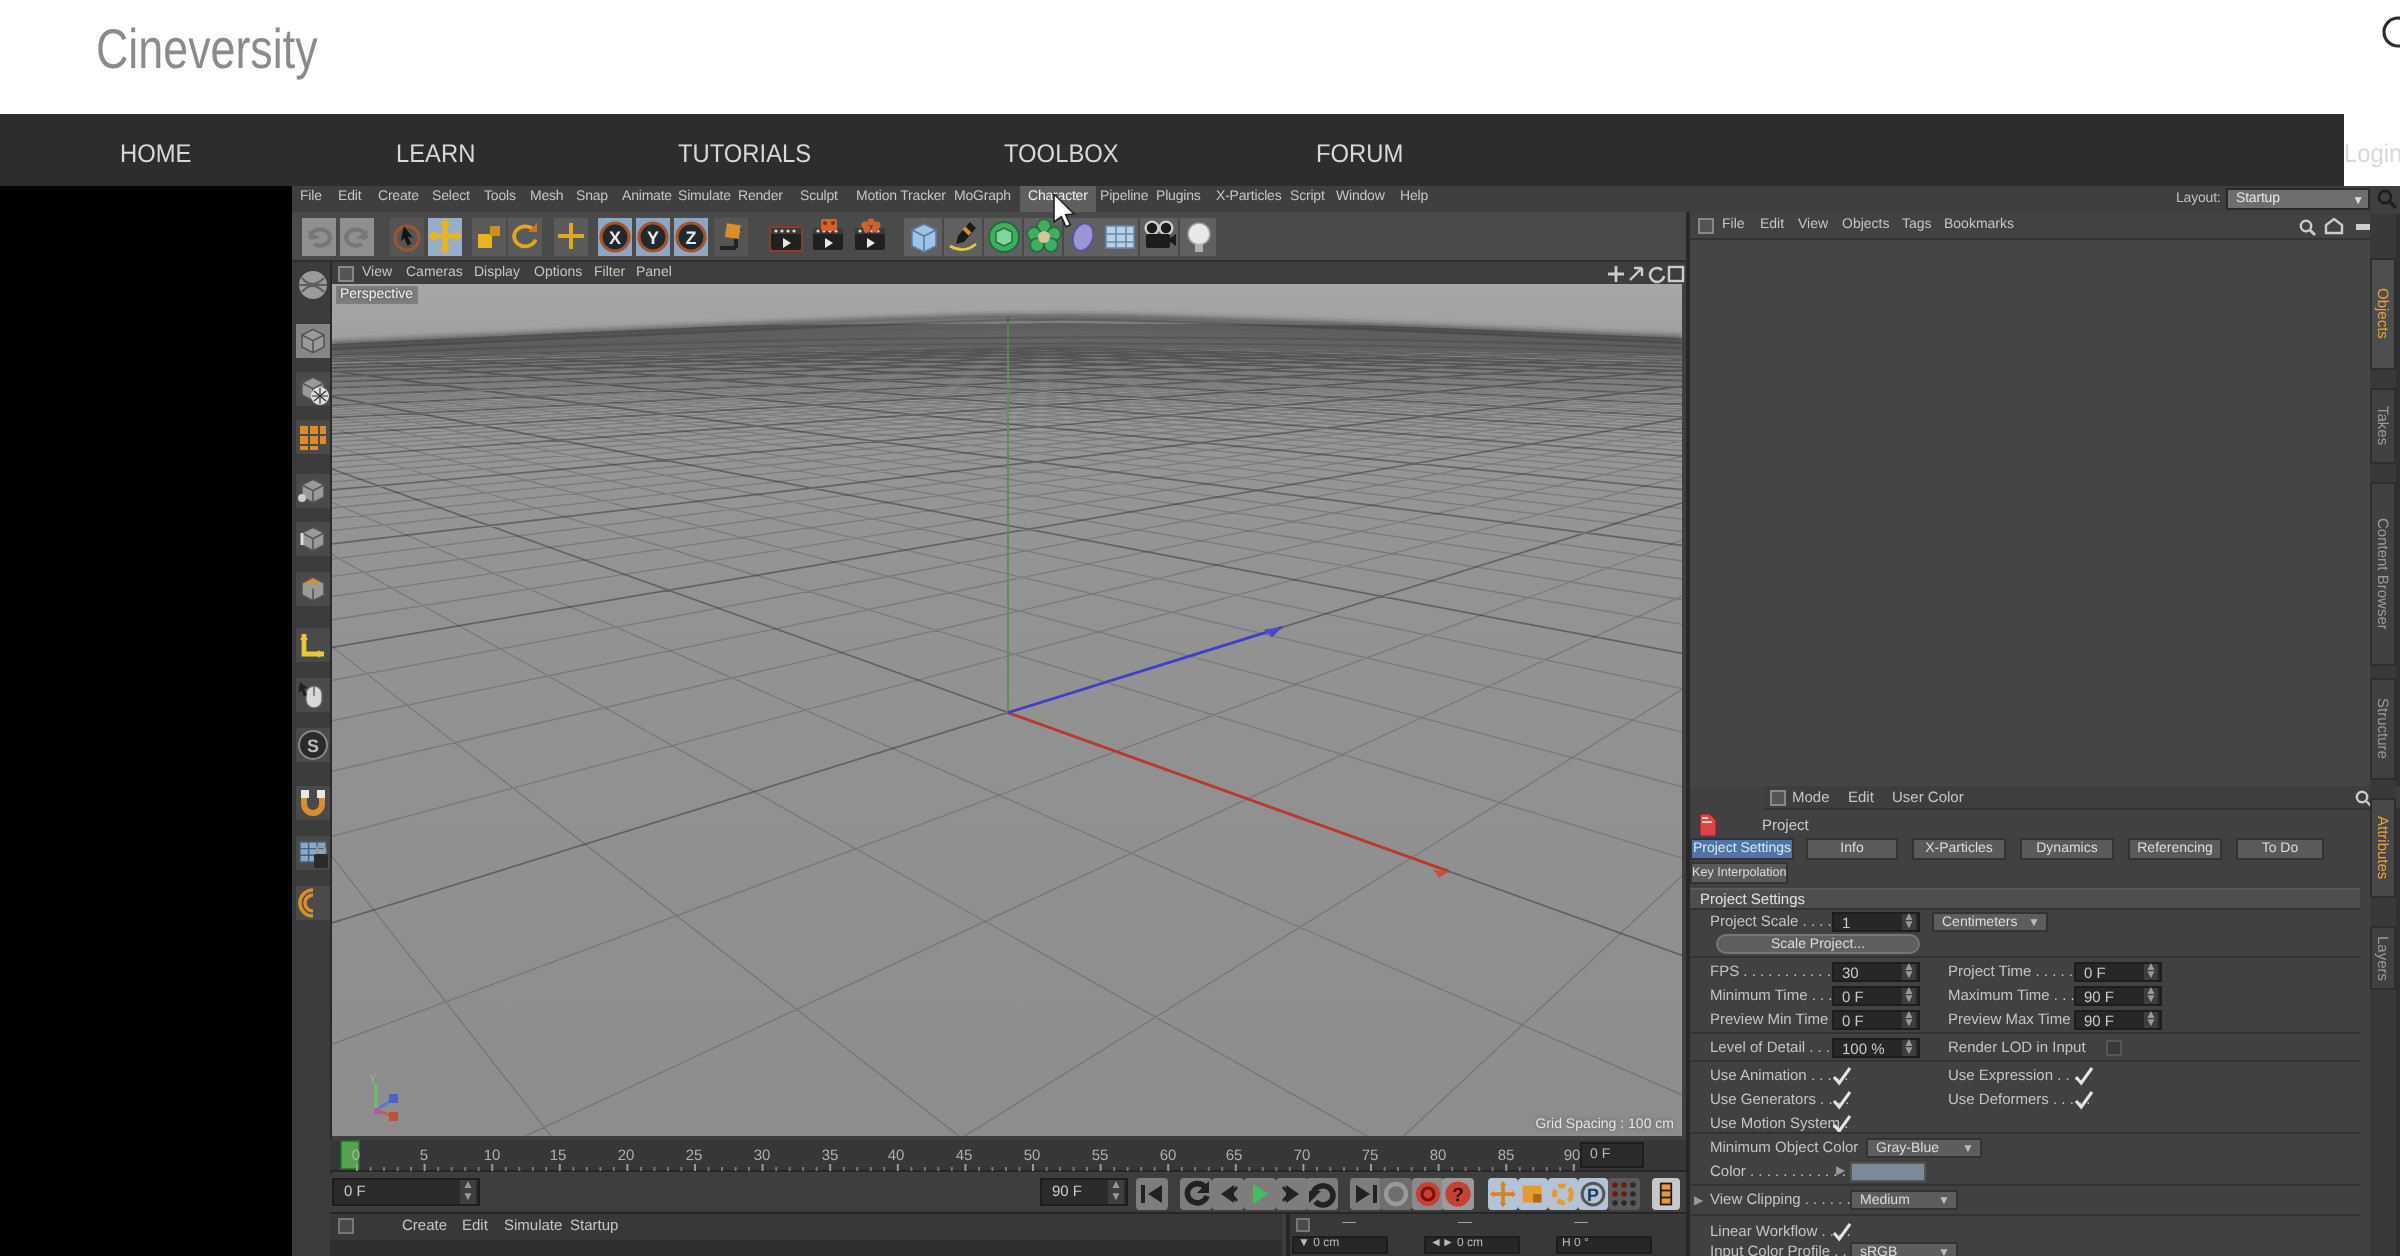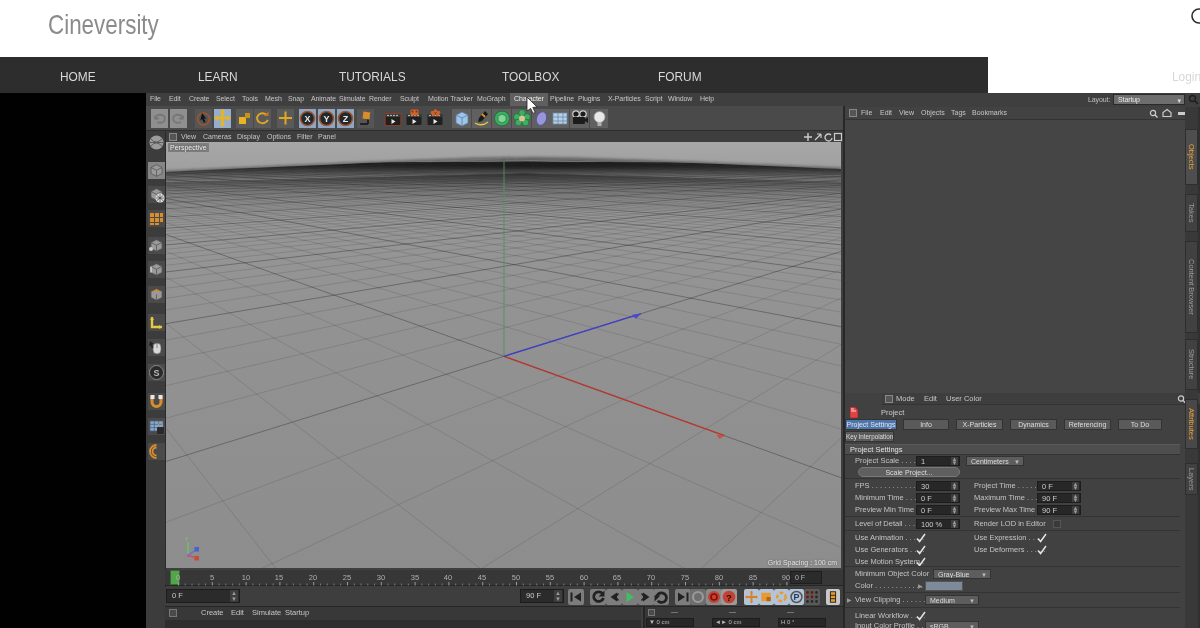--- a/index.html
+++ b/index.html
@@ -3,21 +3,21 @@
 html,body{margin:0;padding:0;width:1200px;height:628px;overflow:hidden;background:#fff;
 font-family:"Liberation Sans",sans-serif;-webkit-font-smoothing:antialiased;}
 *{box-sizing:border-box;}
 .abs{position:absolute;}
 </style></head><body>
 <div class="abs" style="left:0;top:0;width:1200px;height:628px;overflow:hidden;">
 <div class="abs" style="left:48px;top:9px;font-size:28px;color:#8b8b8b;transform:scaleX(0.80);transform-origin:0 0;">Cineversity</div>
 <svg class="abs" style="left:1188px;top:5px;" width="12" height="24" viewBox="0 0 12 24">
       <circle cx="11" cy="11" r="7" fill="none" stroke="#2d2d2d" stroke-width="1.6"></circle>
     </svg>
-<div class="abs" style="left:0;top:57px;width:988px;height:36px;background:#2d2d2d;">
+<div class="abs" style="left:0;top:57px;width:1172px;height:36px;background:#2d2d2d;">
 <div class="abs" style="left:60px;top:11.5px;font-size:12.8px;color:#d8d8d8;transform:scaleX(0.93);transform-origin:0 0;">HOME</div>
 <div class="abs" style="left:198px;top:11.5px;font-size:12.8px;color:#d8d8d8;transform:scaleX(0.93);transform-origin:0 0;">LEARN</div>
 <div class="abs" style="left:339px;top:11.5px;font-size:12.8px;color:#d8d8d8;transform:scaleX(0.93);transform-origin:0 0;">TUTORIALS</div>
 <div class="abs" style="left:502px;top:11.5px;font-size:12.8px;color:#d8d8d8;transform:scaleX(0.93);transform-origin:0 0;">TOOLBOX</div>
 <div class="abs" style="left:658px;top:11.5px;font-size:12.8px;color:#d8d8d8;transform:scaleX(0.93);transform-origin:0 0;">FORUM</div>
 <div class="abs" style="left:1172px;top:11.5px;font-size:12.8px;color:#d8d8d8;transform:scaleX(0.93);transform-origin:0 0;">Login</div>
 </div>
 <div class="abs" style="left:0;top:93px;width:146px;height:535px;background:#010101;"></div>
 <div class="abs" style="left:146px;top:93px;width:1054px;height:535px;background:#3f3f3f;overflow:hidden;">
 <div class="abs" style="left:0;top:0;width:1054px;height:13px;background:#3f3f3f;font-size:7px;color:#c6c6c6;letter-spacing:-0.1px;">
@@ -587,21 +587,21 @@
         <div style="position:absolute;left:10px;top:100px;width:72px;height:10px;overflow:hidden;color:#c4c4c4;font-size:7.5px;line-height:10px;white-space:nowrap;">Minimum Time . . . . . . . . . . . .</div>
         <div style="position:absolute;left:71px;top:100px;width:44px;height:10px;background:#272727;border:1px solid #1d1d1d;color:#ccc;font-size:7.5px;line-height:10px;padding-left:4px;">0 F<span style="position:absolute;right:1px;top:0;width:7px;height:100%;background:#3e3e3e;color:#999;font-size:6px;line-height:4px;text-align:center;">▲<br>▼</span></div>
         <div style="position:absolute;left:129px;top:100px;width:72px;height:10px;overflow:hidden;color:#c4c4c4;font-size:7.5px;line-height:10px;white-space:nowrap;">Maximum Time . . . . . . . . . . . .</div>
         <div style="position:absolute;left:192px;top:100px;width:44px;height:10px;background:#272727;border:1px solid #1d1d1d;color:#ccc;font-size:7.5px;line-height:10px;padding-left:4px;">90 F<span style="position:absolute;right:1px;top:0;width:7px;height:100%;background:#3e3e3e;color:#999;font-size:6px;line-height:4px;text-align:center;">▲<br>▼</span></div>
         <div style="position:absolute;left:10px;top:112px;width:72px;height:10px;overflow:hidden;color:#c4c4c4;font-size:7.5px;line-height:10px;white-space:nowrap;">Preview Min Time . . . . . . . . . . . .</div>
         <div style="position:absolute;left:71px;top:112px;width:44px;height:10px;background:#272727;border:1px solid #1d1d1d;color:#ccc;font-size:7.5px;line-height:10px;padding-left:4px;">0 F<span style="position:absolute;right:1px;top:0;width:7px;height:100%;background:#3e3e3e;color:#999;font-size:6px;line-height:4px;text-align:center;">▲<br>▼</span></div>
         <div style="position:absolute;left:129px;top:112px;width:72px;height:10px;overflow:hidden;color:#c4c4c4;font-size:7.5px;line-height:10px;white-space:nowrap;">Preview Max Time . . . . . . . . . . . .</div>
         <div style="position:absolute;left:192px;top:112px;width:44px;height:10px;background:#272727;border:1px solid #1d1d1d;color:#ccc;font-size:7.5px;line-height:10px;padding-left:4px;">90 F<span style="position:absolute;right:1px;top:0;width:7px;height:100%;background:#3e3e3e;color:#999;font-size:6px;line-height:4px;text-align:center;">▲<br>▼</span></div>
         <div style="position:absolute;left:10px;top:126px;width:72px;height:10px;overflow:hidden;color:#c4c4c4;font-size:7.5px;line-height:10px;white-space:nowrap;">Level of Detail . . . . . . . . . . . .</div>
         <div style="position:absolute;left:71px;top:126px;width:44px;height:10px;background:#272727;border:1px solid #1d1d1d;color:#ccc;font-size:7.5px;line-height:10px;padding-left:4px;">100 %<span style="position:absolute;right:1px;top:0;width:7px;height:100%;background:#3e3e3e;color:#999;font-size:6px;line-height:4px;text-align:center;">▲<br>▼</span></div>
-        <div style="position:absolute;left:129px;top:126px;width:80px;height:10px;overflow:hidden;color:#c4c4c4;font-size:7.5px;line-height:10px;white-space:nowrap;">Render LOD in Editor</div>
+        <div style="position:absolute;left:129px;top:126px;width:80px;height:10px;overflow:hidden;color:#c4c4c4;font-size:7.5px;line-height:10px;white-space:nowrap;">Render LOD in Input</div>
         <div class="abs" style="left:208px;top:127px;width:8px;height:8px;background:#3a3a3a;border:1px solid #555;"></div>
         <div style="position:absolute;left:10px;top:140px;width:72px;height:10px;overflow:hidden;color:#c4c4c4;font-size:7.5px;line-height:10px;white-space:nowrap;">Use Animation . . . . . . . . . . . .</div>
         <div style="position:absolute;left:71px;top:140px;width:10px;height:10px;"><svg width="10" height="10" viewBox="0 0 10 10">
             <path d="M1 5.5l2.6 3L9 1" stroke="#e4e4e4" stroke-width="1.5" fill="none"></path>
           </svg></div>
         <div style="position:absolute;left:129px;top:140px;width:72px;height:10px;overflow:hidden;color:#c4c4c4;font-size:7.5px;line-height:10px;white-space:nowrap;">Use Expression . . . . . . . . . . . .</div>
         <div style="position:absolute;left:192px;top:140px;width:10px;height:10px;"><svg width="10" height="10" viewBox="0 0 10 10">
             <path d="M1 5.5l2.6 3L9 1" stroke="#e4e4e4" stroke-width="1.5" fill="none"></path>
           </svg></div>
         <div style="position:absolute;left:10px;top:152px;width:72px;height:10px;overflow:hidden;color:#c4c4c4;font-size:7.5px;line-height:10px;white-space:nowrap;">Use Generators . . . . . . . . . . . .</div>

